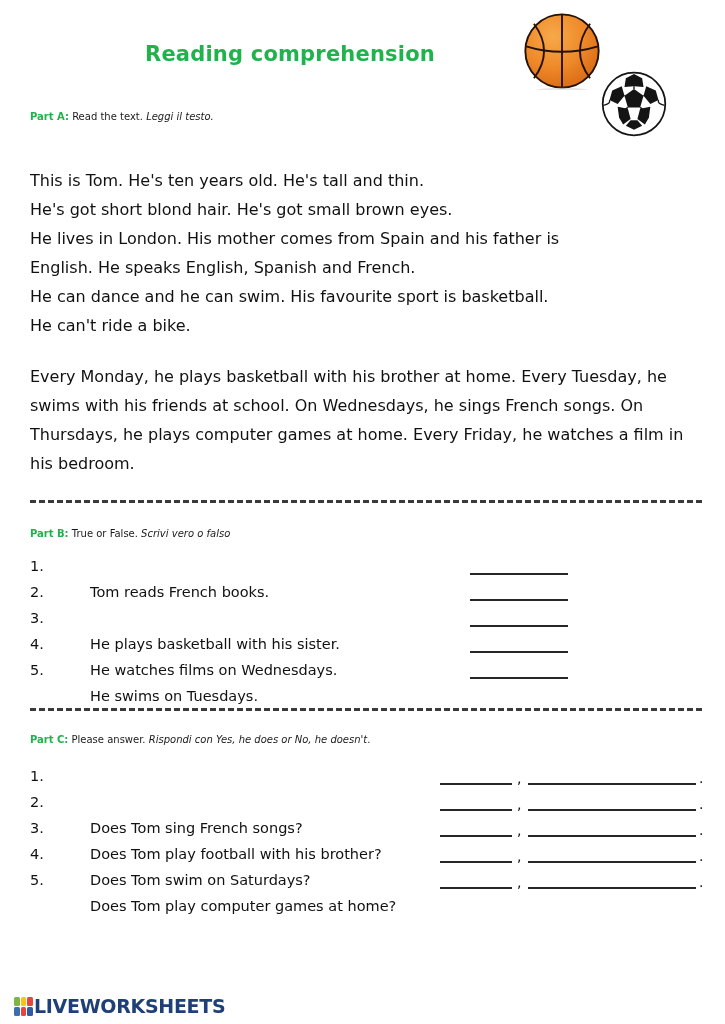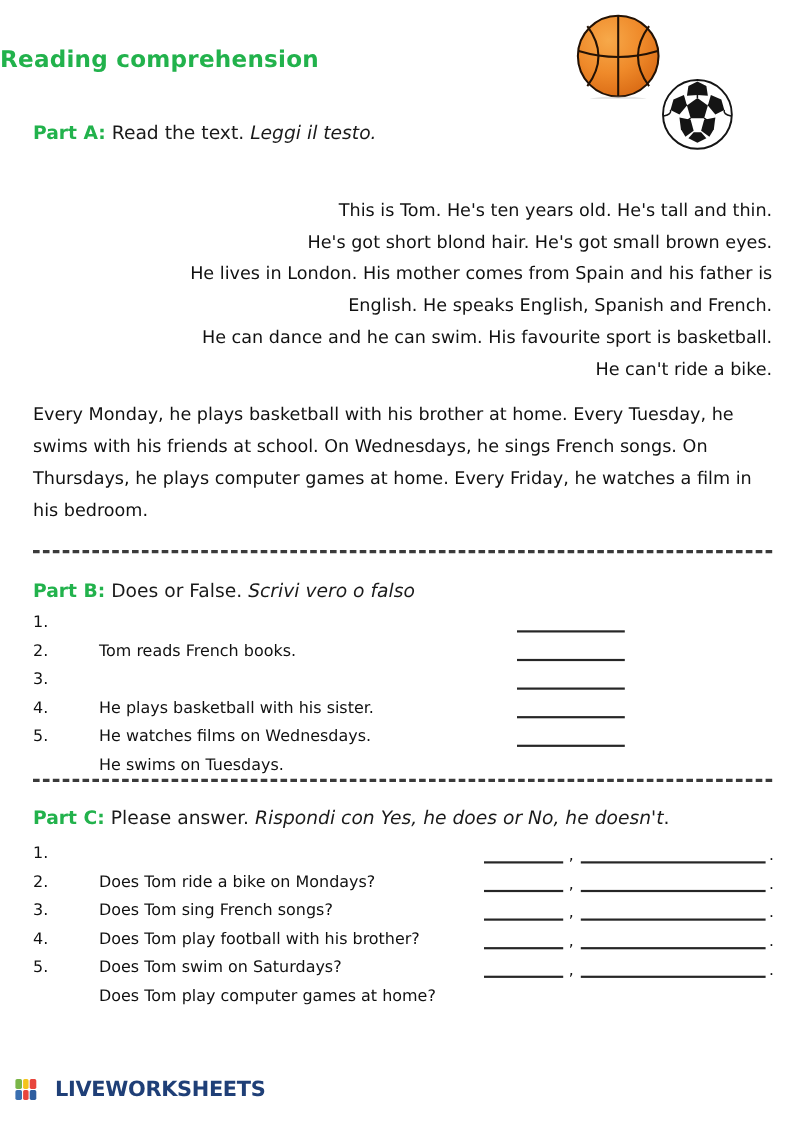--- a/index.html
+++ b/index.html
@@ -22,25 +22,27 @@
     height: 1024px;
     background: #ffffff;
   }
 
   
   .title {
     position: absolute;
     left: 0;
     top: 42px;
     width: 540px;
+    text-align: center;
     font-family: "DejaVu Sans", sans-serif;
     font-size: 21px;
     font-weight: bold;
     color: #22b24c;
     letter-spacing: 0.2px;
+    padding-left: 20px;
   }
 
   .balls {
     position: absolute;
     right: 10px;
     top: 8px;
     width: 200px;
     height: 135px;
   }
   .basketball {
@@ -55,21 +57,21 @@
     left: 85px;
     top: 62px;
     width: 68px;
     height: 68px;
   }
 
   
   .partline {
     position: absolute;
     left: 30px;
-    font-size: 17px;
+    font-size: 10px;
     white-space: nowrap;
   }
   .part-tag {
     color: #22b24c;
     font-weight: bold;
   }
   .it { font-style: italic; }
   .bi { font-style: italic; font-weight: normal; }
 
   
@@ -139,24 +141,24 @@
     position: absolute;
     left: 669px;
     top: 2px;
     font-size: 14px;
   }
 
   
   .footer {
     position: absolute;
     left: 14px;
-    bottom: 24px;
+    bottom: 8px;
     display: flex;
     align-items: center;
-    gap: 17px;
+    gap: 1px;
   }
   .lw-logo {
     width: 19px;
     height: 19px;
     display: grid;
     grid-template-columns: 1fr 1fr 1fr;
     grid-template-rows: 1fr 1fr;
     gap: 1px;
   }
   .lw-logo i {
@@ -221,36 +223,36 @@
       </g>
     </svg>
   </div>
 
   <div class="partline" style="top:111px;">
     <span class="part-tag">Part A:</span>
     <span>Read the text.</span>
     <span class="it">Leggi il testo.</span>
   </div>
 
-  <div class="para" style="top:176px;text-align:right;">
+  <div class="para" style="top:166px;">
     <span class="ln">This is Tom.  He's ten years old.  He's tall and thin.</span>
     <span class="ln">He's got short blond hair.  He's got small brown eyes.</span>
     <span class="ln">He lives in London. His mother comes from Spain and his father is</span>
     <span class="ln">English. He speaks English, Spanish and French.</span>
     <span class="ln">He can dance and he can swim. His favourite sport is basketball.</span>
     <span class="ln">He can't ride a bike.</span>
   </div>
 
   <div class="para wrap" style="top:346px;margin-top:16px;">Every Monday, he plays basketball with his brother at home.  Every Tuesday, he swims with his friends at school.  On Wednesdays, he sings French songs.  On Thursdays, he plays computer games at home.  Every Friday, he watches a film in his bedroom.</div>
 
   <div class="divider" style="top:500px;"></div>
 
   <div class="partline" style="top:528px;">
     <span class="part-tag">Part B:</span>
-    <span>Does or False.</span>
+    <span>True or False.</span>
     <span class="it">Scrivi vero o falso</span>
   </div>
 
   <div class="qlist" style="top:558px;">
     <div class="qrow">
       <span class="qnum">1.</span>
       <span class="qtext">Tom reads French books.</span>
       <span class="blank blank-b"></span>
     </div>
     <div class="qrow">
@@ -281,21 +283,20 @@
     <span>Please answer.</span>
     <span class="it">Rispondi con</span>
     <span class="bi">Yes, he does</span>
     <span class="it">or</span>
     <span class="bi">No, he doesn't</span><span>.</span>
   </div>
 
   <div class="qlist" style="top:768px;">
     <div class="qrow">
       <span class="qnum">1.</span>
-      <span class="qtext">Does Tom ride a bike on Mondays?</span>
       <span class="blank c-short"></span>
       <span class="c-comma">,</span>
       <span class="blank c-long"></span>
       <span class="c-dot">.</span>
     </div>
     <div class="qrow">
       <span class="qnum">2.</span>
       <span class="qtext">Does Tom sing French songs?</span>
       <span class="blank c-short"></span>
       <span class="c-comma">,</span>

